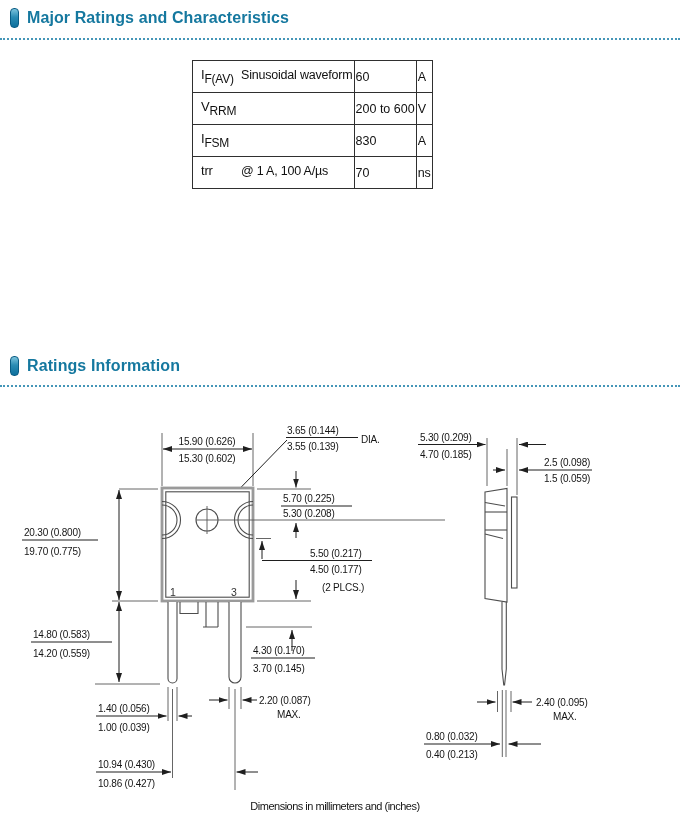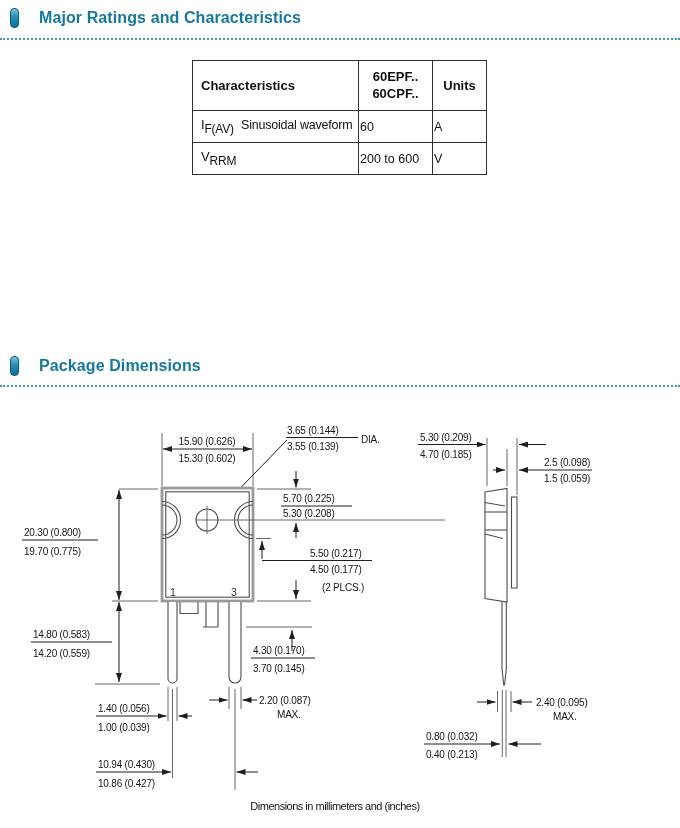--- a/index.html
+++ b/index.html
@@ -1,19 +1,19 @@
 <!DOCTYPE html>
 <html><head>
 <meta charset="utf-8">
 <style>
   html,body{margin:0;padding:0;background:#ffffff;}
   body{width:680px;height:828px;position:relative;font-family:"Liberation Sans",sans-serif;color:#111;}
 
   
-  .section-header{position:absolute;left:0;width:680px;display:flex;align-items:center;gap:20px;padding-left:10px;box-sizing:border-box;}
+  .section-header{position:absolute;left:0;width:680px;display:flex;align-items:center;gap:8px;padding-left:10px;box-sizing:border-box;}
   .capsule{width:7px;height:18px;border-radius:4px;background:linear-gradient(180deg,#7cc4dd 0%,#2a8cb4 45%,#0d6f9c 100%);border:1px solid #0a5c84;flex:0 0 auto;}
   .section-title{font-size:16px;font-weight:bold;color:#15789f;letter-spacing:.1px;}
   .dot-rule{position:absolute;left:0;width:680px;height:0;border-top:2px dotted #4596b8;}
 
   
   .ratings-table{position:absolute;left:192px;top:60px;border-collapse:collapse;table-layout:fixed;}
   .ratings-table td,.ratings-table th{border:1.4px solid #2f2f2f;background:#fff;font-size:12.5px;vertical-align:middle;box-sizing:border-box;}
   .ratings-table th{font-size:13px;font-weight:bold;height:50px;}
   .th-char{width:166px;text-align:left;padding-left:8px;}
   .th-part{width:74px;text-align:center;line-height:1.25;}
@@ -40,44 +40,46 @@
 <body>
 
 <div class="section-header" style="top:8px;">
   <span class="capsule"></span>
   <span class="section-title">Major Ratings and Characteristics</span>
 </div>
 <div class="dot-rule" style="top:38px;"></div>
 
 <table class="ratings-table">
   <tbody>
-      <tr>
-    <th class="th-char">Characteristics</th>
-    <th class="th-part">
-      <div>60EPF..</div>
-      <div>60CPF..</div>
-    </th>
-    <th class="th-units">Units</th>
-  </tr>
   <tr>
     <td class="c1"><span class="sym"><span>I</span><sub>F(AV)</sub></span><span class="cond"><span>Sinusoidal waveform</span><sub></sub><span></span></span></td>
     <td class="c2">60</td>
     <td class="c3">A</td>
   </tr>
   <tr>
     <td class="c1"><span class="sym"><span>V</span><sub>RRM</sub></span><span class="cond"><span></span><sub></sub><span></span></span></td>
     <td class="c2">200 to 600</td>
     <td class="c3">V</td>
   </tr>
+  <tr>
+    <td class="c1"><span class="sym"><span>I</span><sub>FSM</sub></span><span class="cond"><span></span><sub></sub><span></span></span></td>
+    <td class="c2">830</td>
+    <td class="c3">A</td>
+  </tr>
+  <tr>
+    <td class="c1"><span class="sym"><span>trr</span><sub></sub></span><span class="cond"><span>@ 1 A, 100 A/µs</span><sub></sub><span></span></span></td>
+    <td class="c2">70</td>
+    <td class="c3">ns</td>
+  </tr>
 </tbody>
   </table>
 
 <div class="section-header" style="top:356px;">
   <span class="capsule"></span>
-  <span class="section-title">Package Dimensions</span>
+  <span class="section-title">Ratings Information</span>
 </div>
 <div class="dot-rule" style="top:385px;"></div>
 
 <svg class="drawing" width="680" height="433" viewBox="0 395 680 433">
   <defs>
     <marker id="ah" markerWidth="9" markerHeight="6" refX="9" refY="3" orient="auto-start-reverse">
       <path d="M0,0 L9,3 L0,6 z" fill="#1f1f1f"></path>
     </marker>
   </defs>
 

